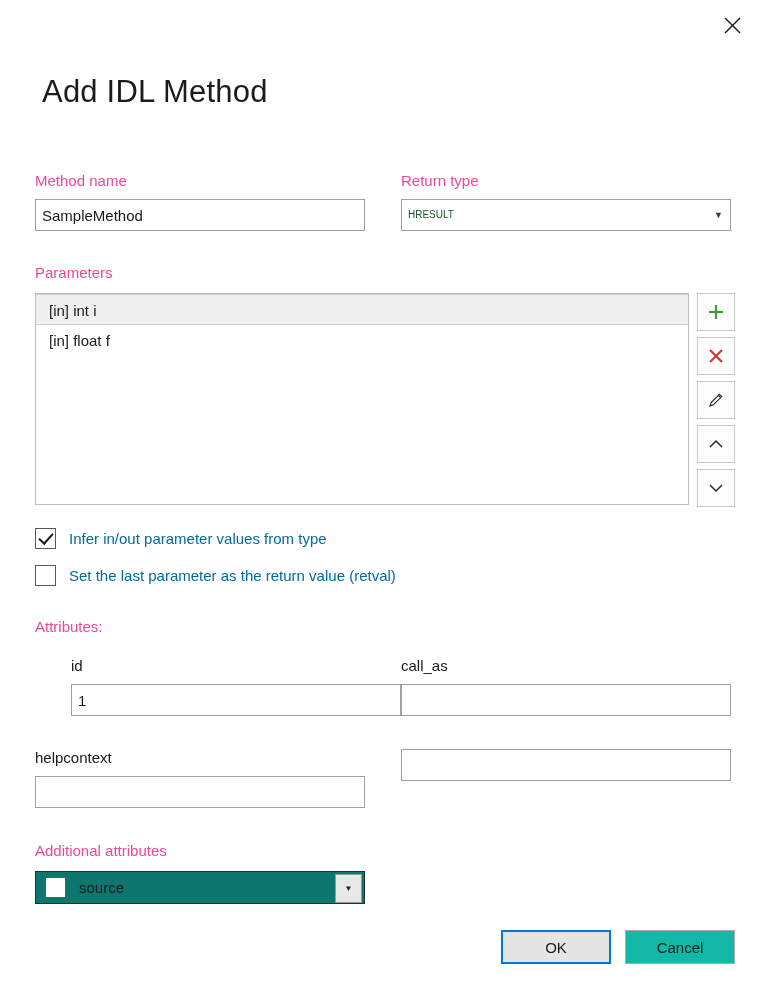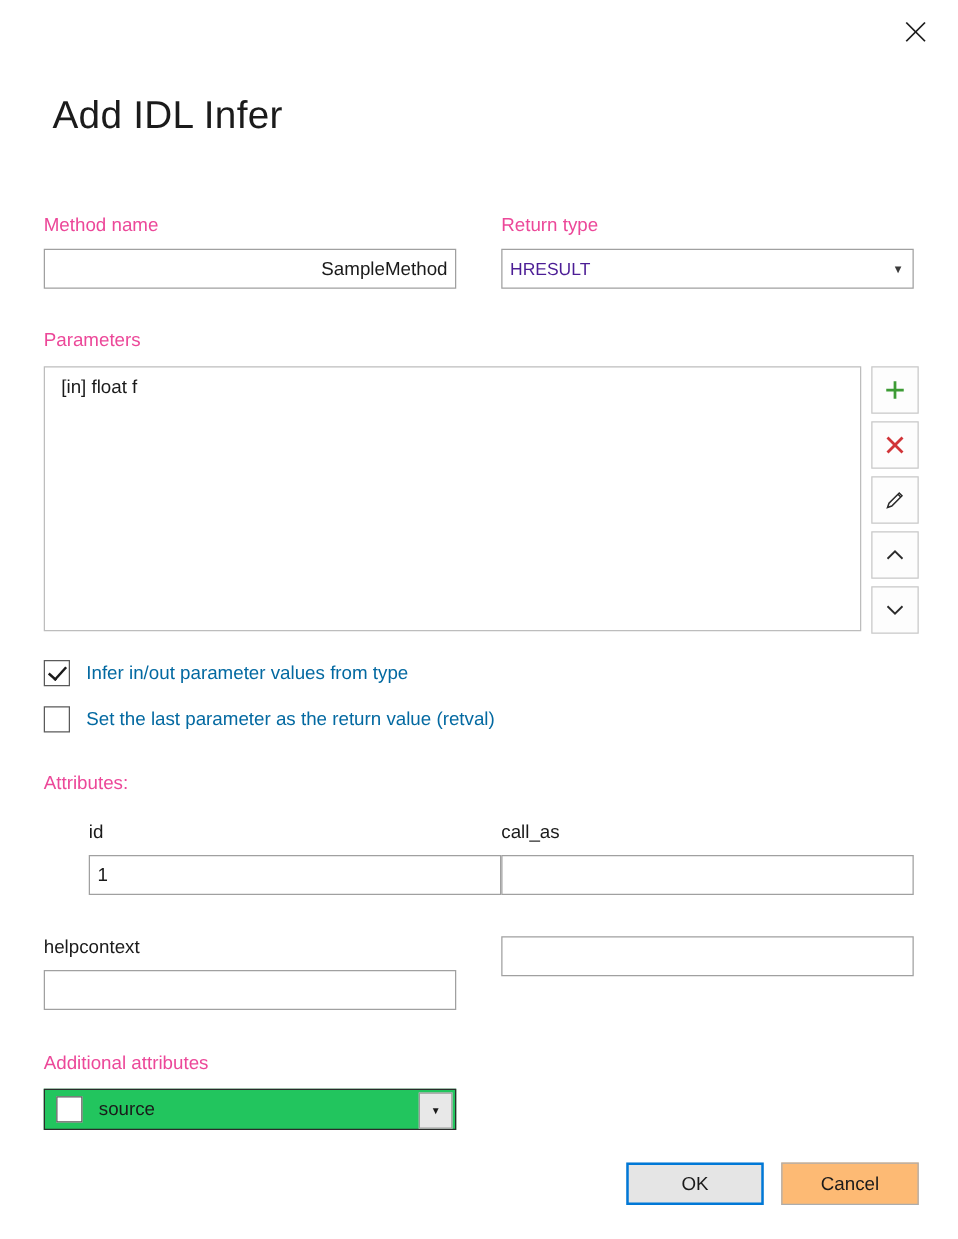--- a/index.html
+++ b/index.html
@@ -87,22 +87,22 @@
     position: relative;
     width: 330px;
     height: 32px;
   }
   .select-box {
     box-sizing: border-box;
     width: 330px;
     height: 32px;
     border: 1px solid #a0a0a0;
     background: #ffffff;
-    font-size: 14px;
-    color: #4c1d95;
+    font-size: 10px;
+    color: #14532d;
     line-height: 30px;
     padding: 0 26px 0 6px;
   }
   .select-arrow {
     position: absolute;
     right: 8px;
     top: 0;
     height: 32px;
     display: flex;
     align-items: center;
@@ -216,21 +216,21 @@
     top: 842px;
   }
   .combo-check {
     position: absolute;
     left: 35px;
     top: 871px;
     width: 330px;
     height: 33px;
     box-sizing: border-box;
     border: 1px solid #2b2b2b;
-    background: #22c55e;
+    background: #0f766e;
     display: flex;
     align-items: center;
   }
   .combo-check .cbx {
     margin-left: 9px;
     margin-right: 13px;
   }
   .combo-check .combo-text { font-size: 15px; }
   .combo-dropbtn {
     position: absolute;
@@ -255,21 +255,21 @@
     display: flex;
     gap: 14px;
   }
   .btn {
     width: 110px;
     height: 34px;
     box-sizing: border-box;
     font-family: "Liberation Sans", sans-serif;
     font-size: 15px;
     color: #1a1a1a;
-    background: #fdba74;
+    background: #14b8a6;
     border: 1px solid #adadad;
     cursor: pointer;
   }
   .btn.primary {
     background: #e5e5e5;
     border: 2px solid #0078d7;
   }
 </style>
 </head>
 <body>
@@ -278,39 +278,40 @@
 
   <div class="titlebar">
     <div class="close-btn">
       <svg width="17" height="17" viewBox="0 0 17 17">
         <line x1="1" y1="1" x2="16" y2="16" stroke="#1a1a1a" stroke-width="1.4"></line>
         <line x1="16" y1="1" x2="1" y2="16" stroke="#1a1a1a" stroke-width="1.4"></line>
       </svg>
     </div>
   </div>
 
-  <div class="page-title">Add IDL Infer</div>
+  <div class="page-title">Add IDL Method</div>
 
   <div class="row-method">
     <div class="col-left">
       <div class="field-label">Method name</div>
-      <input class="input-box" style="margin-top: 10px; text-align: right;" value="SampleMethod">
+      <input class="input-box" style="margin-top: 10px;" value="SampleMethod">
     </div>
     <div class="col-right">
       <div class="field-label">Return type</div>
       <div class="select-wrap" style="margin-top:10px;">
         <div class="select-box">HRESULT</div>
         <div class="select-arrow">▼</div>
       </div>
     </div>
   </div>
 
   <div class="field-label label-params">Parameters</div>
 
   <div class="listbox">
+    <div class="list-item selected">[in] int i</div>
     <div class="list-item">[in] float f</div>
   </div>
 
   <div class="side-buttons">
     <div class="side-btn">
       <svg width="18" height="18" viewBox="0 0 18 18">
         <line x1="9" y1="2" x2="9" y2="16" stroke="#3d9b35" stroke-width="2.2"></line>
         <line x1="2" y1="9" x2="16" y2="9" stroke="#3d9b35" stroke-width="2.2"></line>
       </svg>
     </div>

